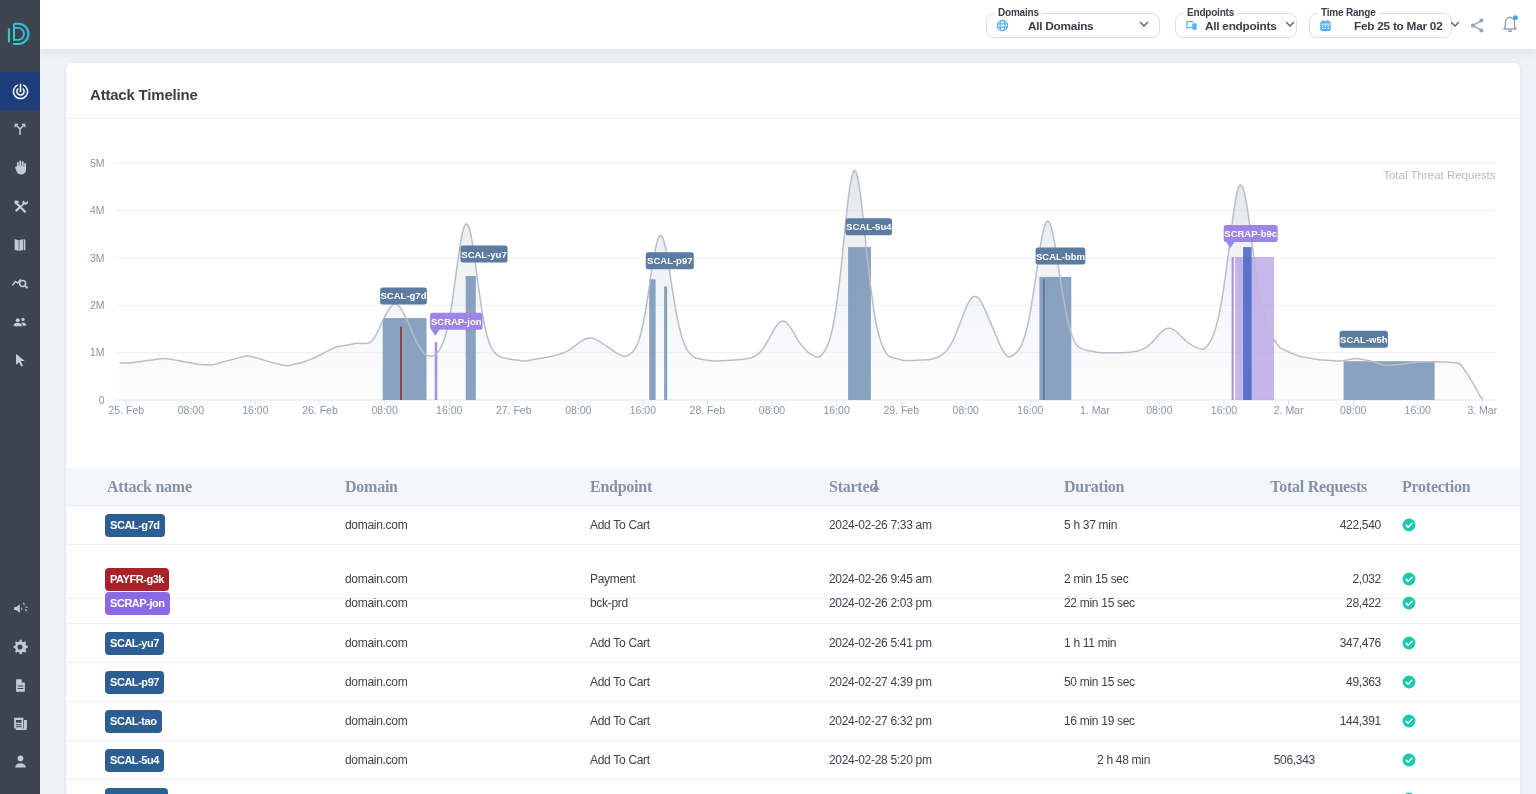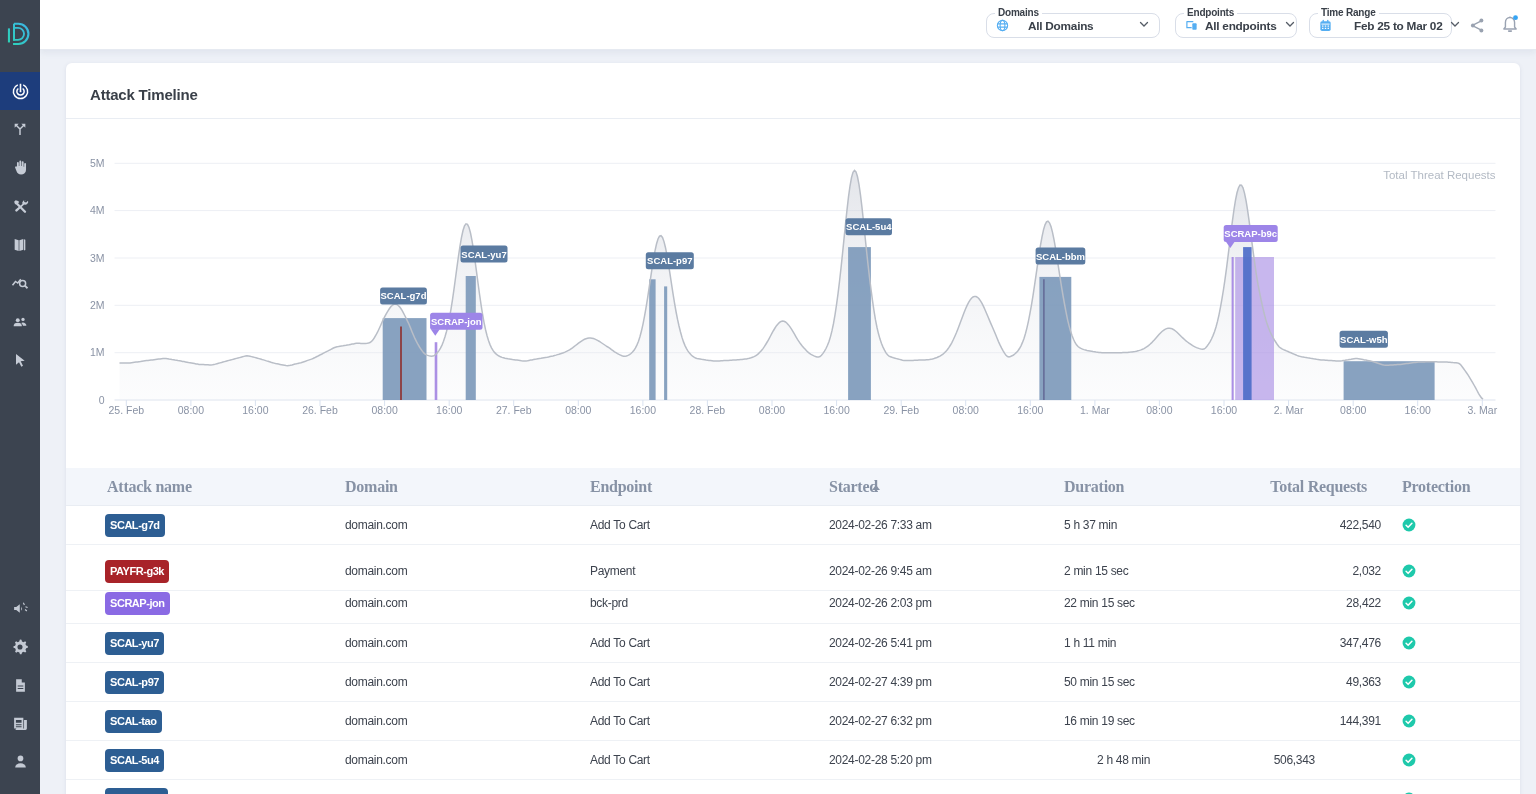--- a/index.html
+++ b/index.html
@@ -302,21 +302,21 @@
 <span class="cell" style="left:279px">domain.com</span>
 <span class="cell" style="left:524px">Add To Cart</span>
 <span class="cell" style="left:763px">2024-02-26 7:33 am</span>
 <span class="cell" style="left:998px">5 h 37 min</span>
 <span class="cell num" style="left:1215px;width:100px">422,540</span>
 <span style="position:absolute;left:1336px;top:12px"><svg width="14" height="14" viewBox="0 0 24 24">
             <circle cx="12" cy="12" r="11" fill="#1ec9ab"></circle>
             <path d="M7 12.5 L10.5 16 L17 9" stroke="#fff" stroke-width="2.6" fill="none" stroke-linecap="round" stroke-linejoin="round"></path>
           </svg></span>
 </div>
-<div class="row" style="top:84px">
+<div class="row" style="top:92px">
 <span class="badge b-red" style="left:39px">PAYFR-g3k</span>
 <span class="cell" style="left:279px">domain.com</span>
 <span class="cell" style="left:524px">Payment</span>
 <span class="cell" style="left:763px">2024-02-26 9:45 am</span>
 <span class="cell" style="left:998px">2 min 15 sec</span>
 <span class="cell num" style="left:1215px;width:100px">2,032</span>
 <span style="position:absolute;left:1336px;top:12px"><svg width="14" height="14" viewBox="0 0 24 24">
             <circle cx="12" cy="12" r="11" fill="#1ec9ab"></circle>
             <path d="M7 12.5 L10.5 16 L17 9" stroke="#fff" stroke-width="2.6" fill="none" stroke-linecap="round" stroke-linejoin="round"></path>
           </svg></span>

